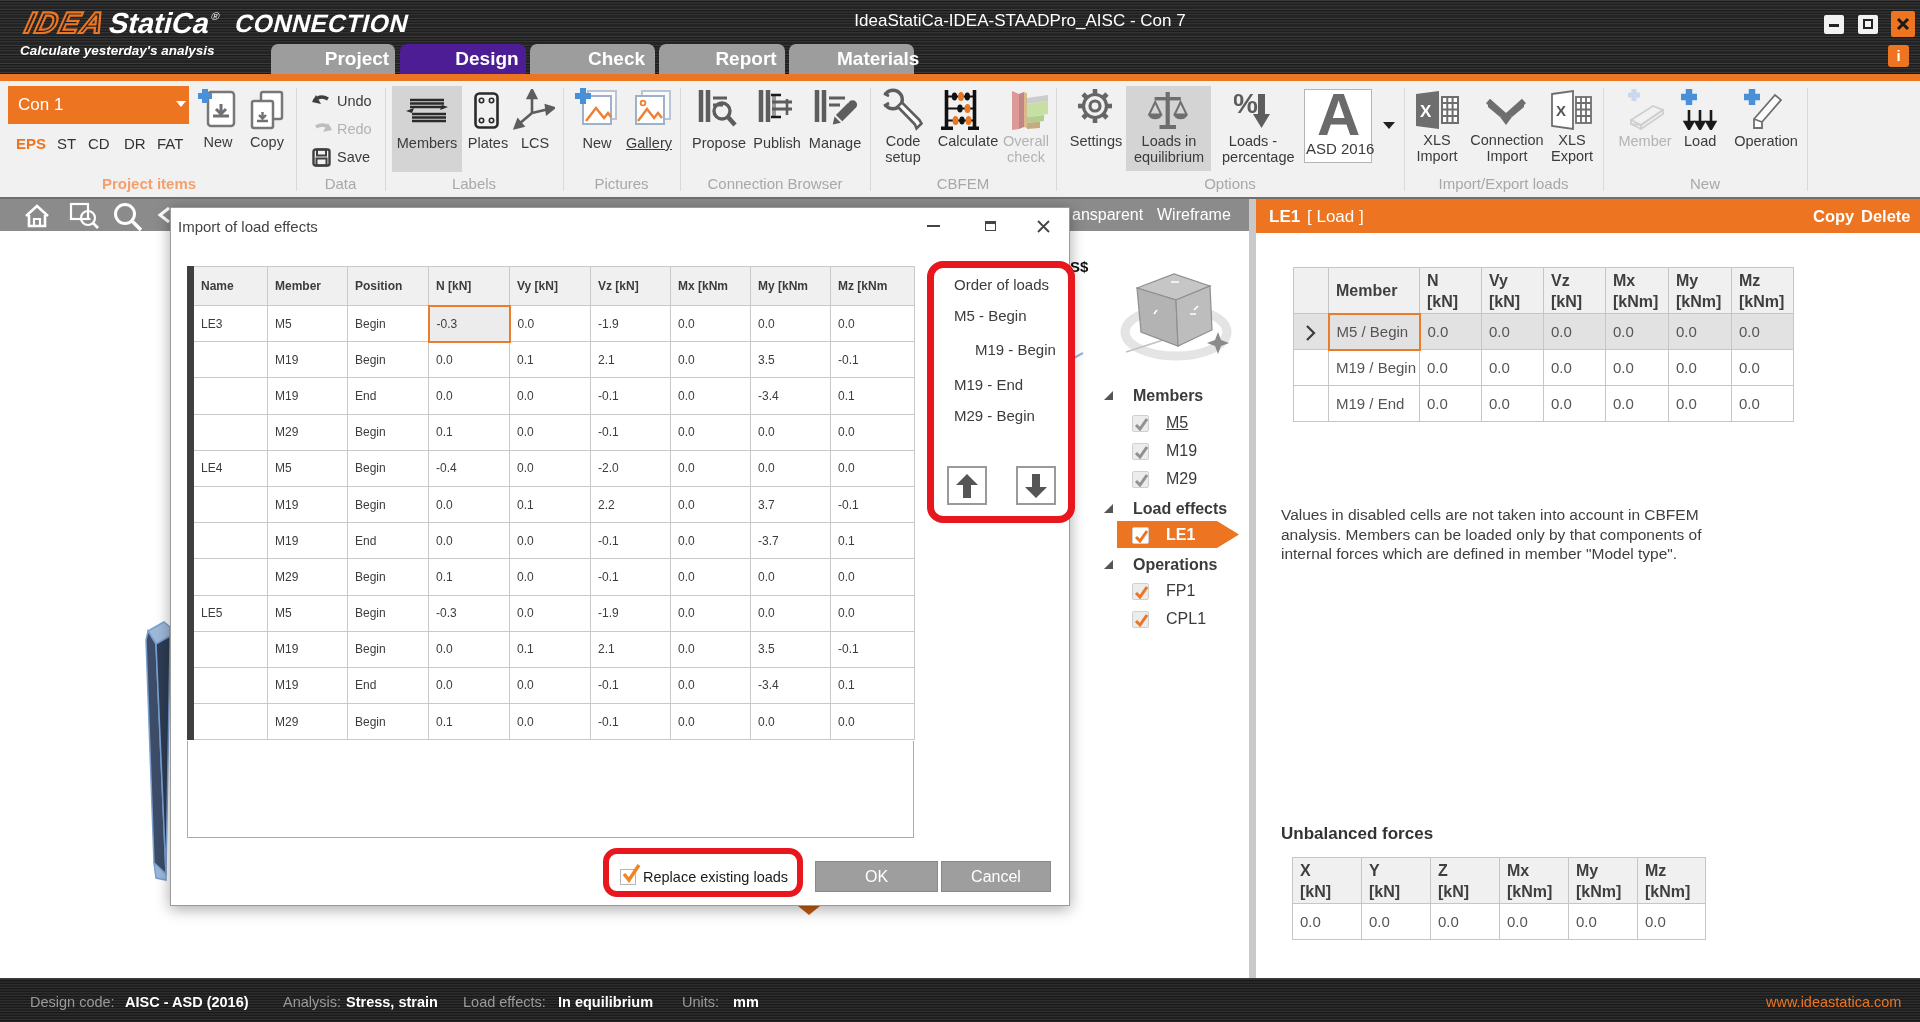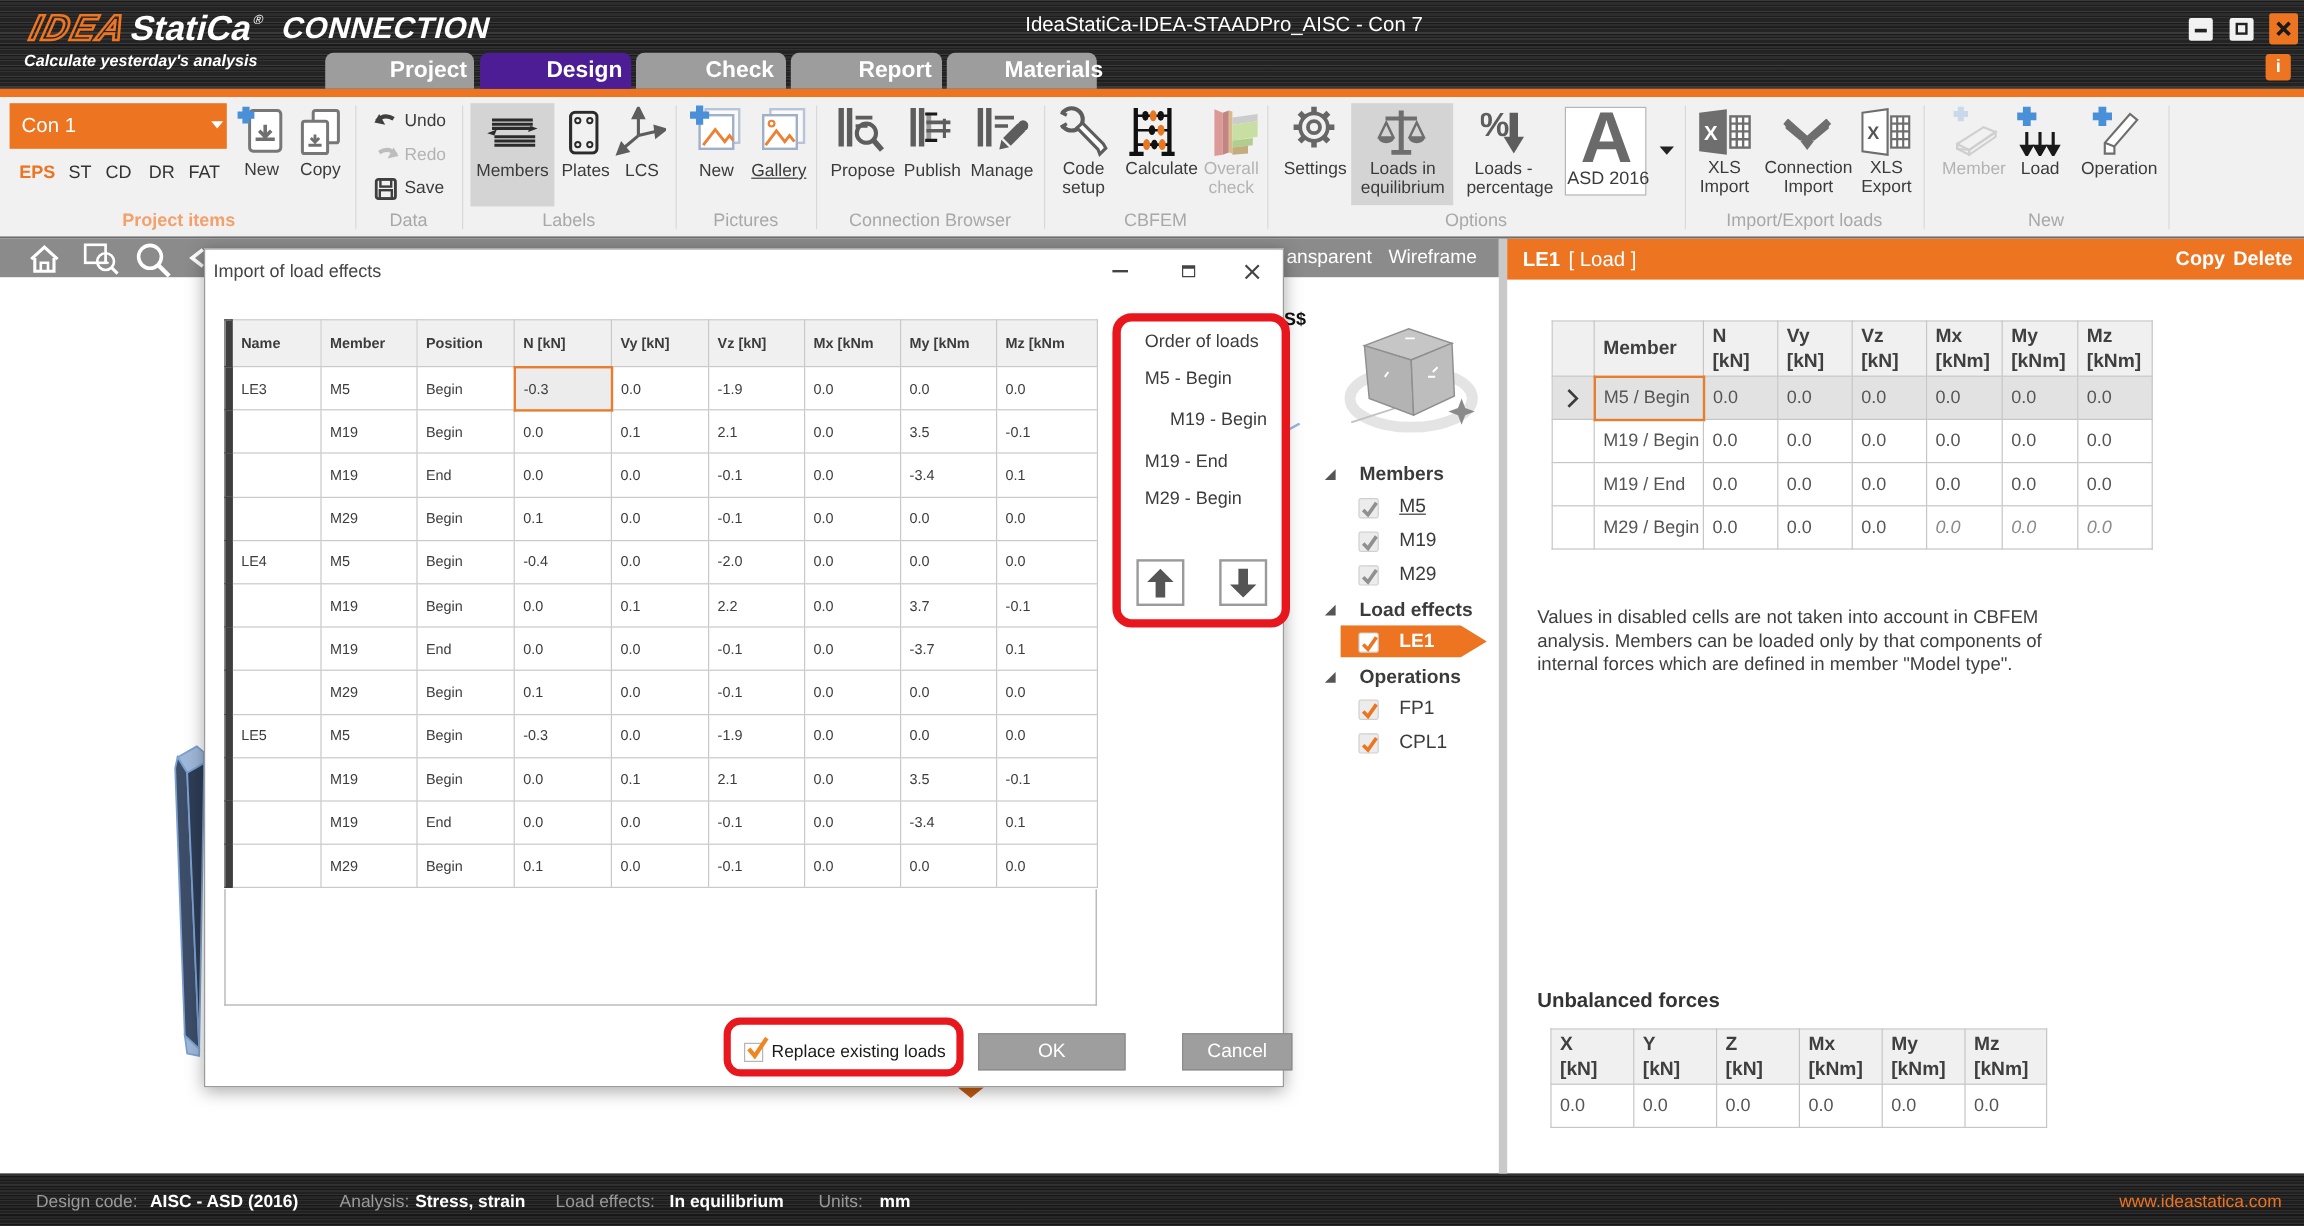--- a/index.html
+++ b/index.html
@@ -448,30 +448,20 @@
  <tr>
         <td></td>
         <td>M19 / End</td>
         <td>0.0</td>
         <td>0.0</td>
         <td>0.0</td>
         <td>0.0</td>
         <td>0.0</td>
         <td>0.0</td>
       </tr>
- <tr>
-        <td></td>
-        <td>M29 / Begin</td>
-        <td>0.0</td>
-        <td>0.0</td>
-        <td>0.0</td>
-        <td class="it">0.0</td>
-        <td class="it">0.0</td>
-        <td class="it">0.0</td>
-      </tr>
 </tbody>
   </table>
 
 <table id="uftable" class="abs">
  <tbody>
       <tr class="rh">
   <td style="width:69px;">X<br>[kN]</td>
   <td style="width:69px;">Y<br>[kN]</td>
   <td style="width:69px;">Z<br>[kN]</td>
   <td style="width:69px;">Mx<br>[kNm]</td>
@@ -734,21 +724,21 @@
       <polygon points="14,26 25,15 18,15 18,2 10,2 10,15 3,15" fill="#555"></polygon>
     </svg>
   </div>
 
 <div class="abs" style="left:620px;top:869px;width:16px;height:16px;background:#fff;border:1px solid #b5b5b5;"></div>
 <svg class="abs" style="left:621px;top:863px;" width="20" height="20">
     <path d="M3 11 L8 17 L18 2" stroke="#f08622" stroke-width="3.5" fill="none"></path>
   </svg>
 <div class="abs" style="left:643px;top:869px;font-size:14.5px;color:#1a1a1a;">Replace existing loads</div>
 <div class="abs dlgbtn" style="left:815px;top:861px;width:123px;">OK</div>
-<div class="abs dlgbtn" style="left:941px;top:861px;width:92px;margin-left:44px;">Cancel</div>
+<div class="abs dlgbtn" style="left:941px;top:861px;width:110px;">Cancel</div>
 
 <div class="abs" style="left:927px;top:261px;width:148px;height:262px;border:7px solid #e8161d;border-radius:16px;"></div>
 <div class="abs" style="left:603px;top:848px;width:200px;height:49px;border:6px solid #e8161d;border-radius:14px;"></div>
 
 <div class="abs" style="left:30px;top:994px;font-size:14.5px;color:#9a9a9a;">Design code:</div>
 <div class="abs" style="left:125px;top:994px;font-size:14.5px;color:#fff;font-weight:bold;">AISC - ASD (2016)</div>
 <div class="abs" style="left:283px;top:994px;font-size:14.5px;color:#9a9a9a;">Analysis:</div>
 <div class="abs" style="left:346px;top:994px;font-size:14.5px;color:#fff;font-weight:bold;">Stress, strain</div>
 <div class="abs" style="left:463px;top:994px;font-size:14.5px;color:#9a9a9a;">Load effects:</div>
 <div class="abs" style="left:558px;top:994px;font-size:14.5px;color:#fff;font-weight:bold;">In equilibrium</div>

